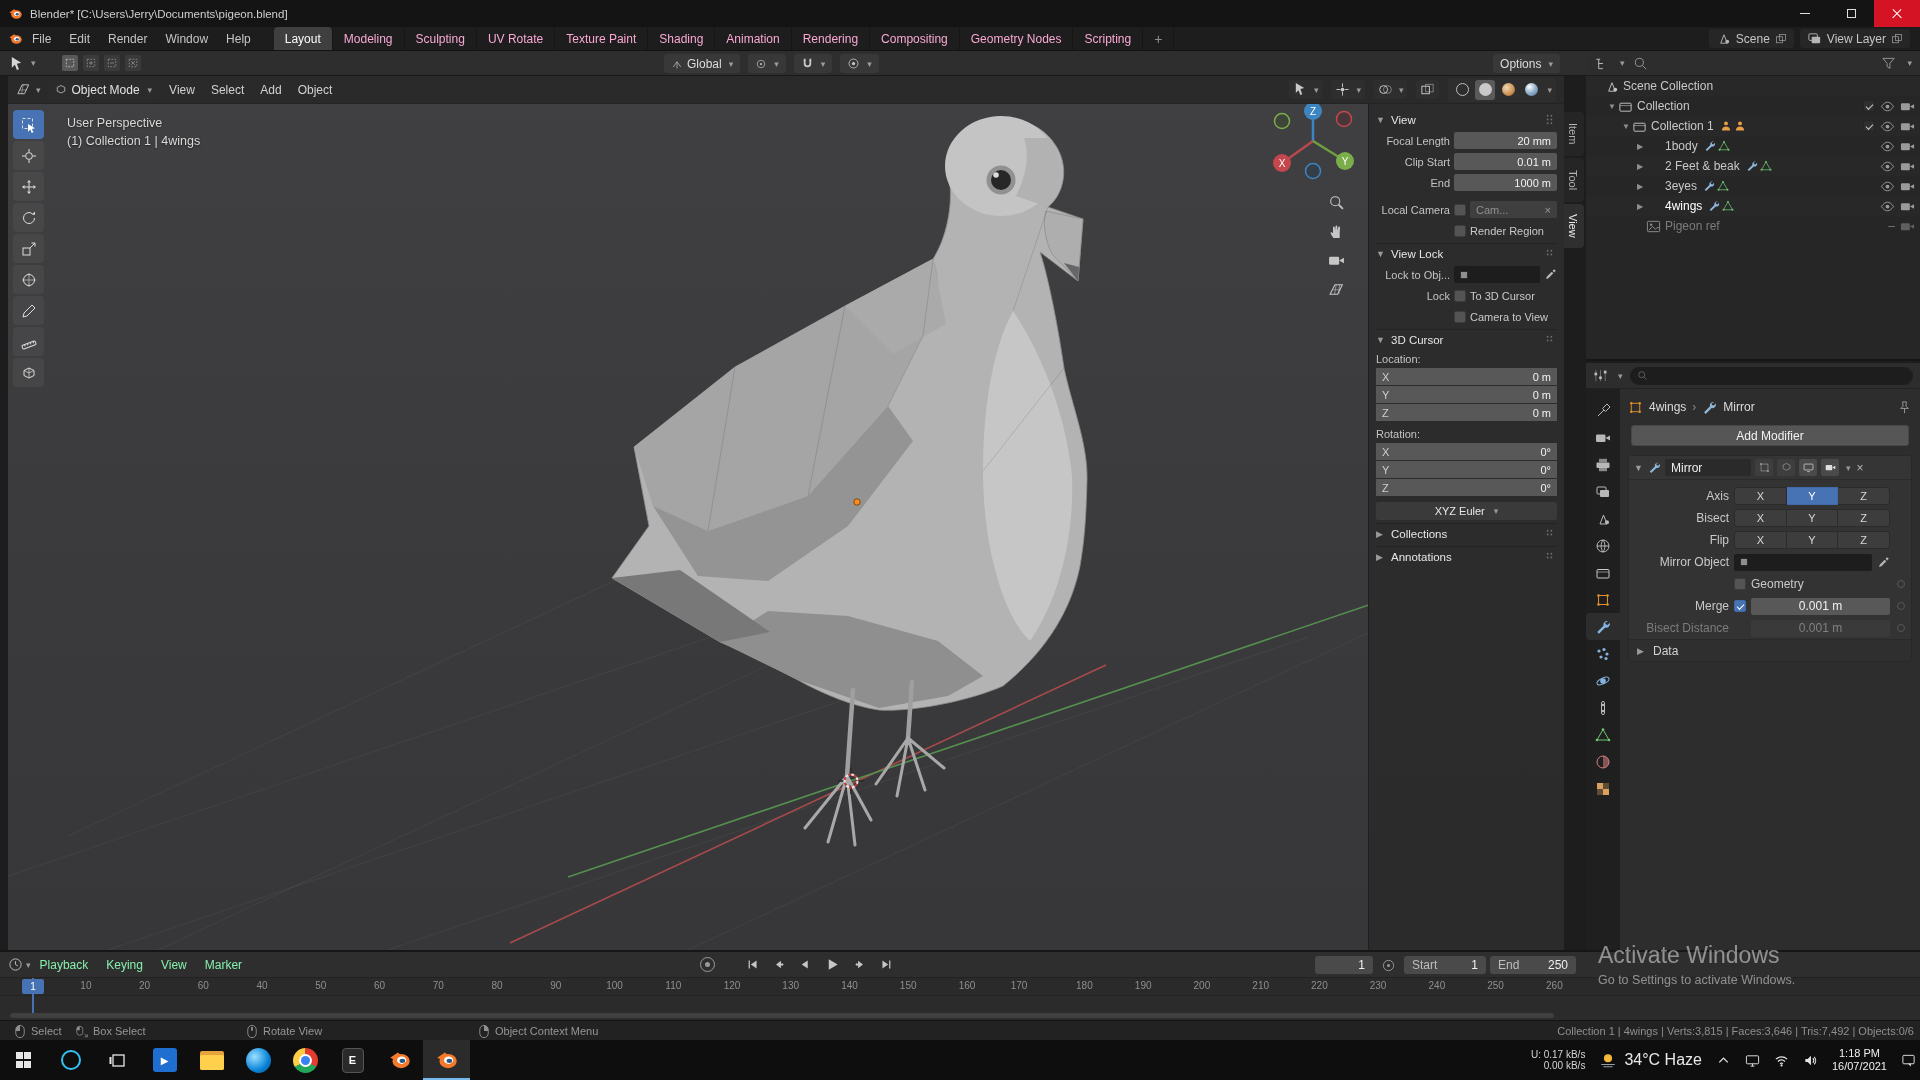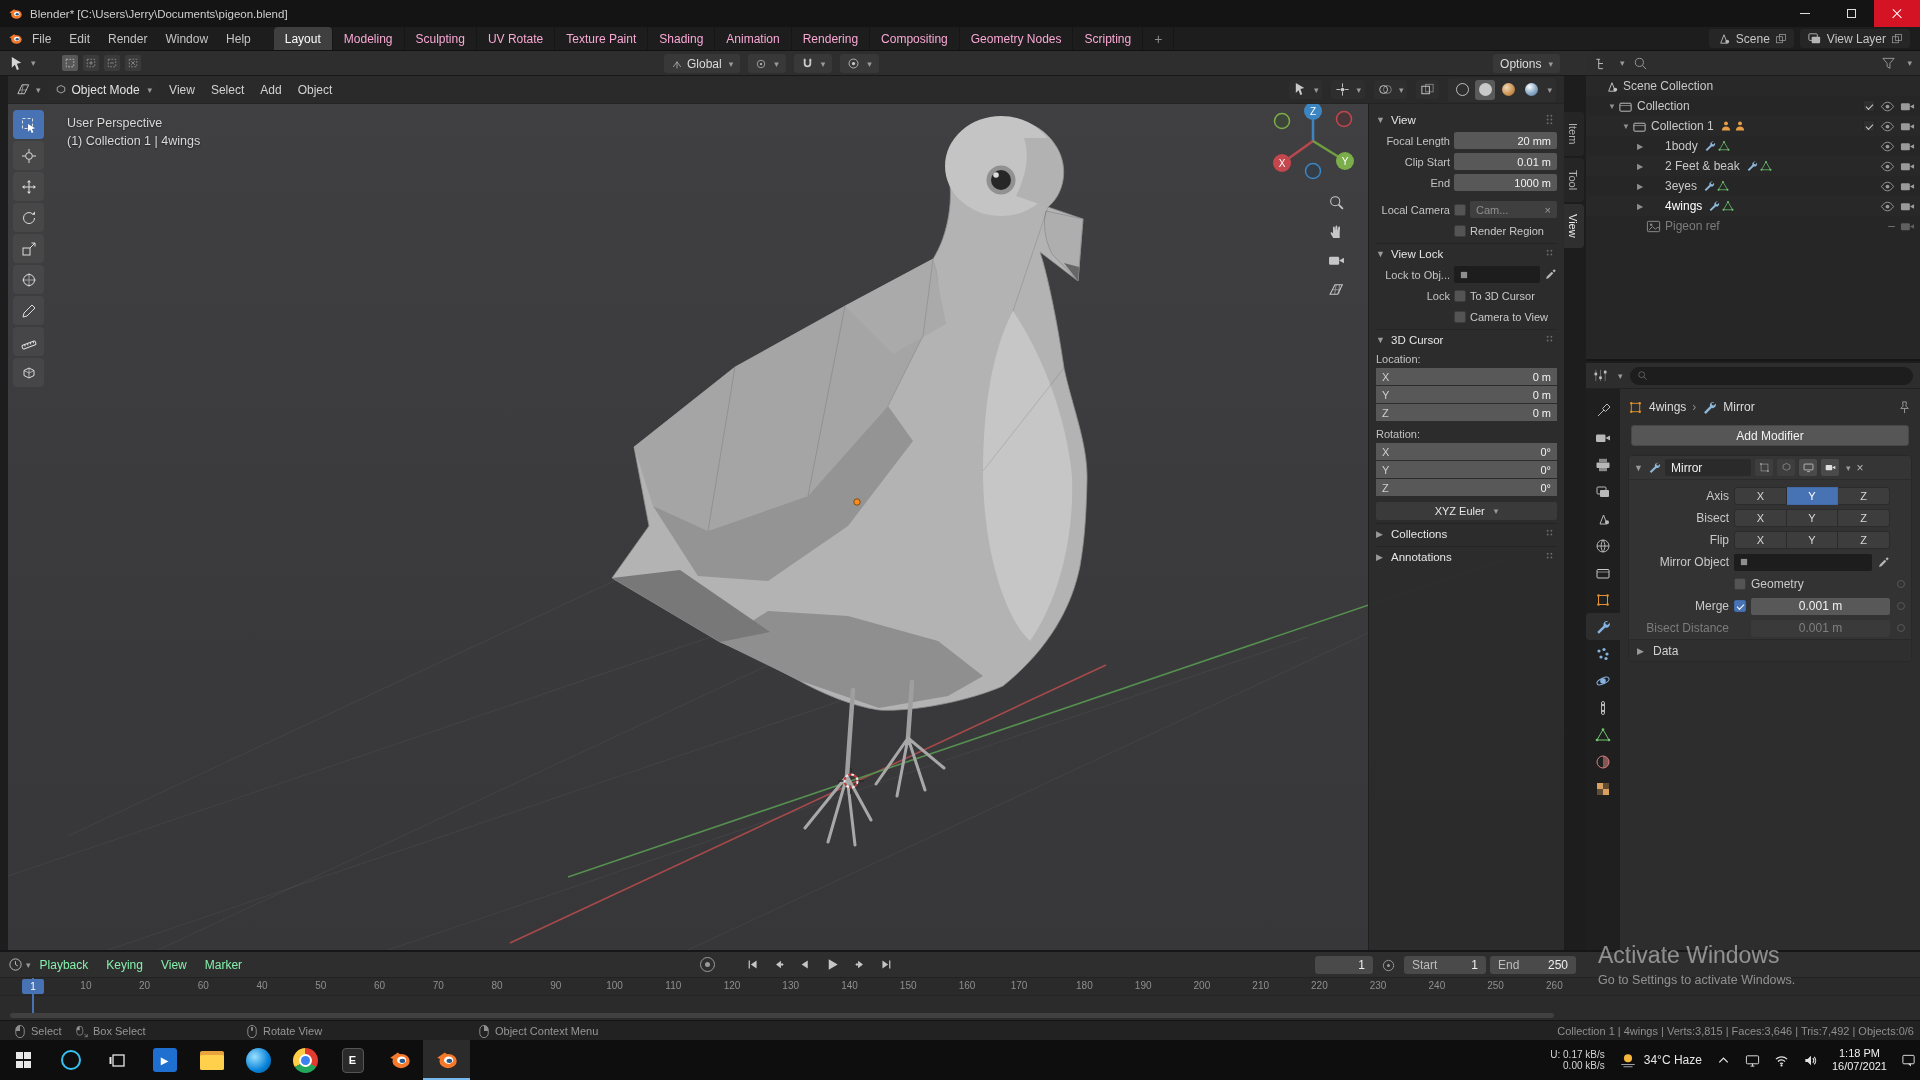--- a/index.html
+++ b/index.html
@@ -1499,21 +1499,21 @@
         <div>0.00 kB/s</div>
       </div>
     </div>
     <div class="tray-item" style="gap:7px">
       <span class="ic" style="width:18px;height:18px">
           <svg viewBox="0 0 16 16">
             <circle cx="8" cy="6.5" r="3.6" fill="#f6b73c"></circle>
             <path d="M2 12h12M4 14h8" stroke="#9aa0a6"></path>
           </svg>
         </span>
-      <span style="font-size:12px">34°C Haze</span>
+      <span style="font-size:16px">34°C Haze</span>
     </div>
     <div class="tray-item">
       <span class="ic trayic">
           <svg viewBox="0 0 16 16">
             <path d="M3.5 10l4.5-4.5L12.5 10" stroke="currentColor" fill="none" stroke-width="1.4"></path>
           </svg>
         </span>
     </div>
     <div class="tray-item">
       <span class="ic trayic">

